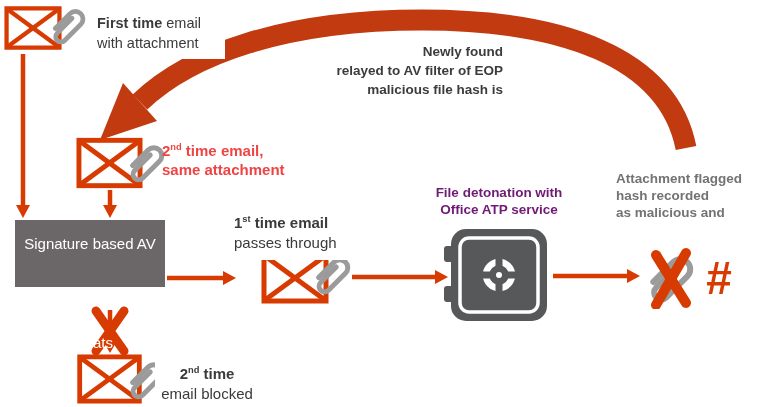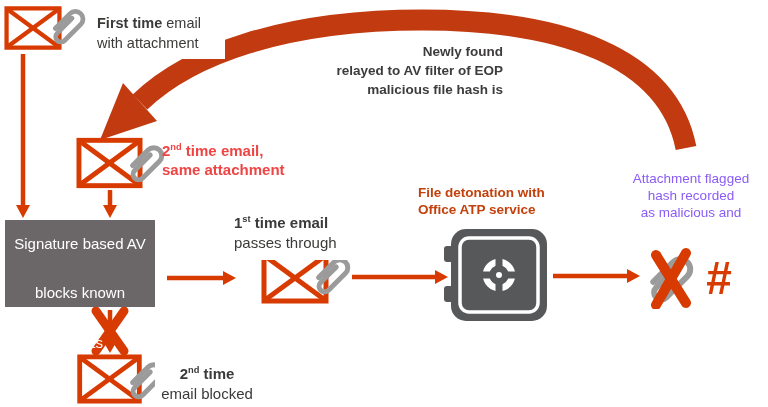--- a/index.html
+++ b/index.html
@@ -13,27 +13,27 @@
   .icon{z-index:3;}
   .lbl{z-index:4;}
   .whitebox{background:#ffffff;}
   .boxed{padding:6px 10px;font-size:14.5px;line-height:1.38;}
   sup{font-size:0.62em;vertical-align:super;line-height:0;}
   .bold{font-weight:bold;}
   
   #first-label{left:87px;top:7px;width:118px;}
   #second-label{left:162px;top:141px;font-size:15px;font-weight:bold;line-height:19px;color:#ef4444;}
   #arc-note{left:303px;top:42px;width:200px;font-size:13.5px;font-weight:600;line-height:19px;color:#3d3b3c;text-align:right;}
-  #av-box{left:5px;top:220px;width:150px;height:87px;background:#6b6768;color:#ffffff;
+  #av-box{left:15px;top:220px;width:150px;height:67px;background:#6b6768;color:#ffffff;
           font-size:15px;text-align:center;z-index:2;}
   #av-box .l1{padding-top:15px;margin-bottom:8px;}
   #av-box .l23{line-height:18px;margin-top:32px;}
   #pass-label{left:234px;top:206px;width:128px;text-align:left;padding:7px 0;font-size:15px;line-height:20px;}
-  #detonation-label{left:418px;top:184px;width:162px;text-align:left;font-size:13.5px;font-weight:600;line-height:17px;color:#c2410c;}
-  #flagged-label{left:616px;top:170px;width:150px;text-align:center;font-size:13.5px;font-weight:400;line-height:17px;color:#8b5cf6;}
+  #detonation-label{left:418px;top:184px;width:162px;text-align:center;font-size:13.5px;font-weight:600;line-height:17px;color:#701a75;}
+  #flagged-label{left:616px;top:170px;width:150px;text-align:left;font-size:13.5px;font-weight:700;line-height:17px;color:#737373;}
   #blocked-label{left:155px;top:357px;width:104px;text-align:center;padding:7px 0;font-size:15px;line-height:20px;}
   #hash-box{left:694px;top:250px;width:50px;height:58px;background:#ffffff;text-align:center;
             font-size:46px;font-weight:bold;line-height:56px;color:#d83b01;z-index:3;}
 </style>
 </head>
 <body>
 
 <div id="stage">
 
   <svg id="arrow-layer" width="768" height="407" viewBox="0 0 768 407">

